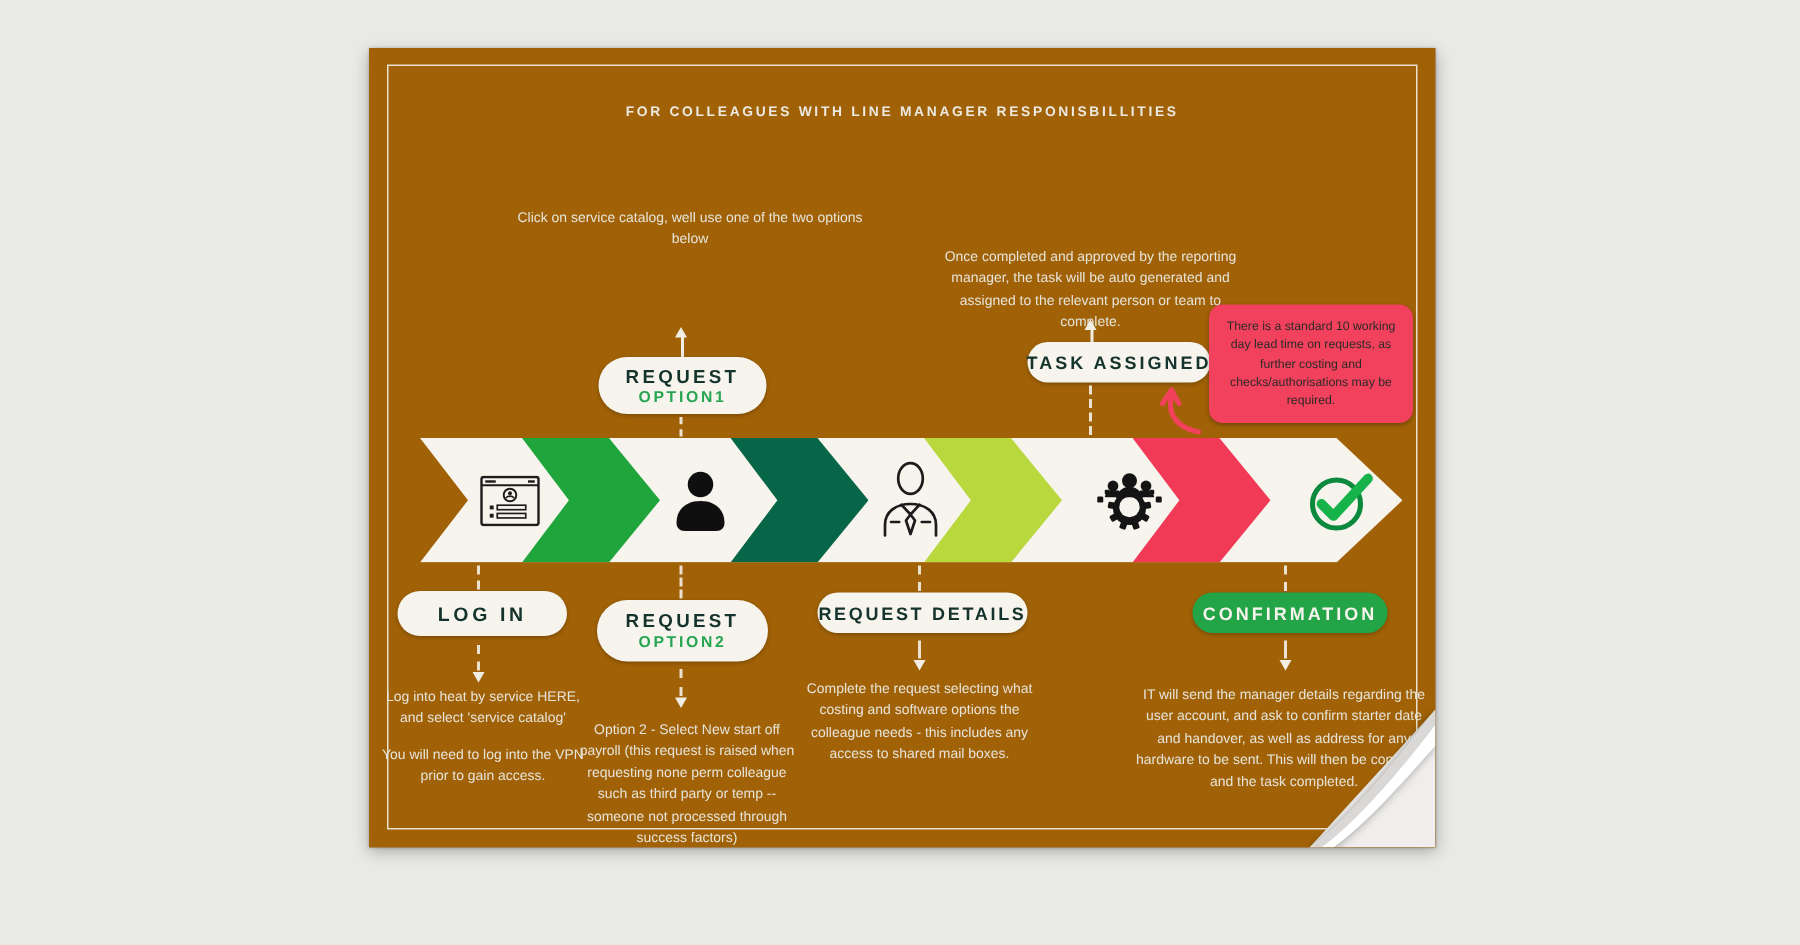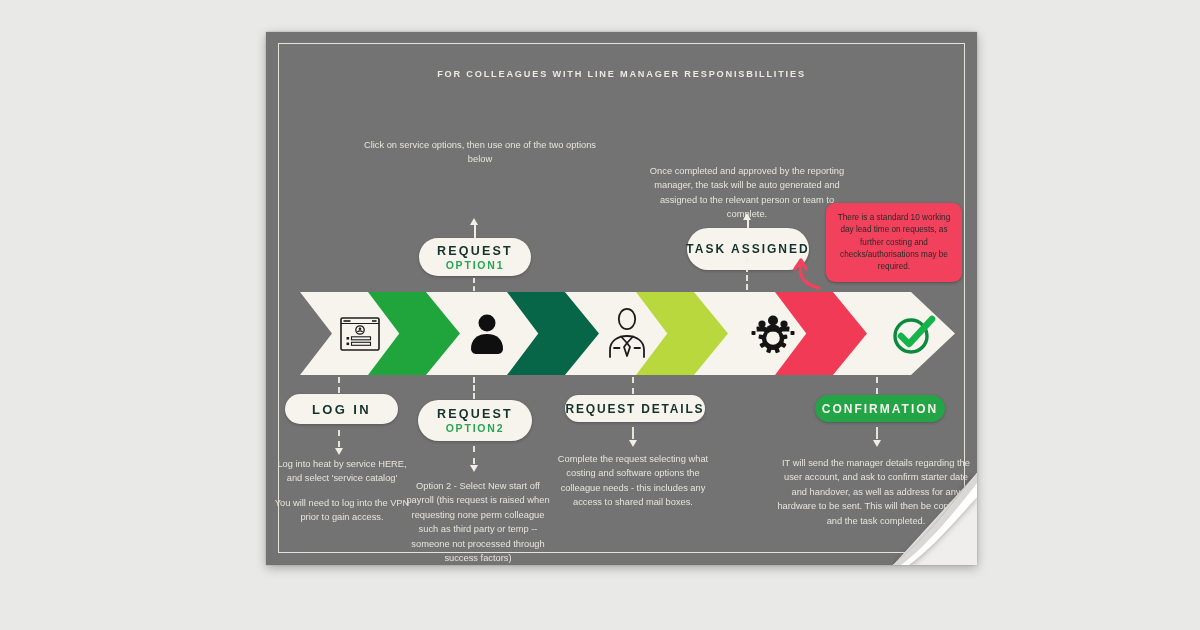--- a/index.html
+++ b/index.html
@@ -8,24 +8,23 @@
     font-family:"Liberation Sans", sans-serif;
     background:#e9e9e7;
     position:relative;
     overflow:hidden;
   }
   .canvas { position:absolute; inset:0; background:#e9e9e7; }
 
   
   .poster {
     position:absolute; left:246px; top:32px; width:711px; height:533px;
-    background:#737373;
+    background:#a16207;
     box-shadow:0 3px 10px rgba(0,0,0,.28), 0 0 2px rgba(0,0,0,.2);
     overflow:hidden;
-    margin-left:20px;
   }
   .inner-border {
     position:absolute; left:12px; top:11px; right:12px; bottom:12px;
     border:1.5px solid rgba(246,243,236,.88);
     pointer-events:none;
   }
 
   .eyebrow {
     position:absolute; top:37px; left:0; width:100%;
     text-align:center; color:#ece9e0;
@@ -101,34 +100,34 @@
 </style>
 </head>
 <body>
 
 <div class="canvas">
   <div class="poster">
     <div class="inner-border"></div>
 
     <div class="eyebrow">FOR COLLEAGUES WITH LINE MANAGER RESPONISBILLITIES</div>
 
-    <div class="note" style="left:89px; top:106px; width:250px;">Click on service options, then use one of the two options below</div>
+    <div class="note" style="left:89px; top:106px; width:250px;">Click on service catalog, well use one of the two options below</div>
 
     <div class="tri-up" style="left:204px; top:186px;"></div>
     <div class="vline" style="left:208px; top:192px; height:14px;"></div>
     <div class="pill" style="left:153px; top:206px; width:112px; height:38px;">
       <span class="l1">REQUEST</span>
       <span class="l2">OPTION1</span>
     </div>
     <div class="dash" style="left:207px; top:246px; height:13px;"></div>
 
     <div class="note" style="left:376px; top:132px; width:210px;">Once completed and approved by the reporting manager, the task will be auto generated and assigned to the relevant person or team to complete.</div>
     <div class="tri-up" style="left:477px; top:181px;"></div>
     <div class="vline" style="left:481px; top:187px; height:9px;"></div>
-    <div class="pill" style="left:421px; top:196px; width:122px; height:42px;">
+    <div class="pill" style="left:439px; top:196px; width:122px; height:27px;">
       <span class="l1" style="font-size:12px; letter-spacing:2px;">TASK ASSIGNED</span>
     </div>
     <div class="dash" style="left:480px; top:225px; height:33px;"></div>
 
     <div class="callout">There is a standard 10 working day lead time on requests, as further costing and checks/authorisations may be required.</div>
     <div style="position:absolute; left:521px; top:226px;">
       <svg width="36" height="34" viewBox="0 0 36 34">
         <path d="M32,30 C18,27 11,19 14,6" fill="none" stroke="#f2415c" stroke-width="3.4" stroke-linecap="round"></path>
         <path d="M8,11 L14,2 L19,11" fill="none" stroke="#f2415c" stroke-width="3.4" stroke-linecap="round" stroke-linejoin="round"></path>
       </svg>

